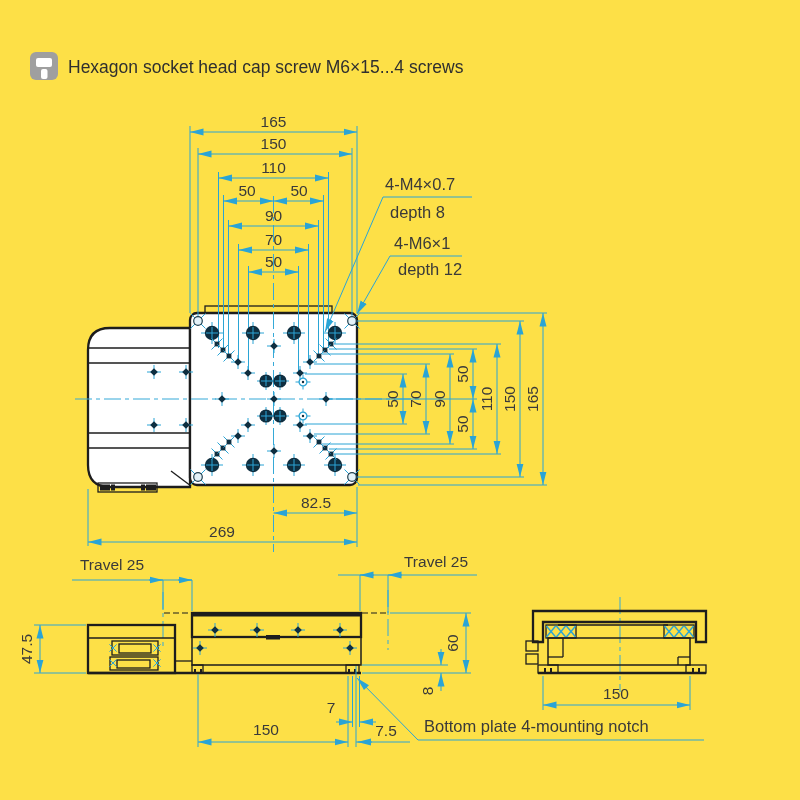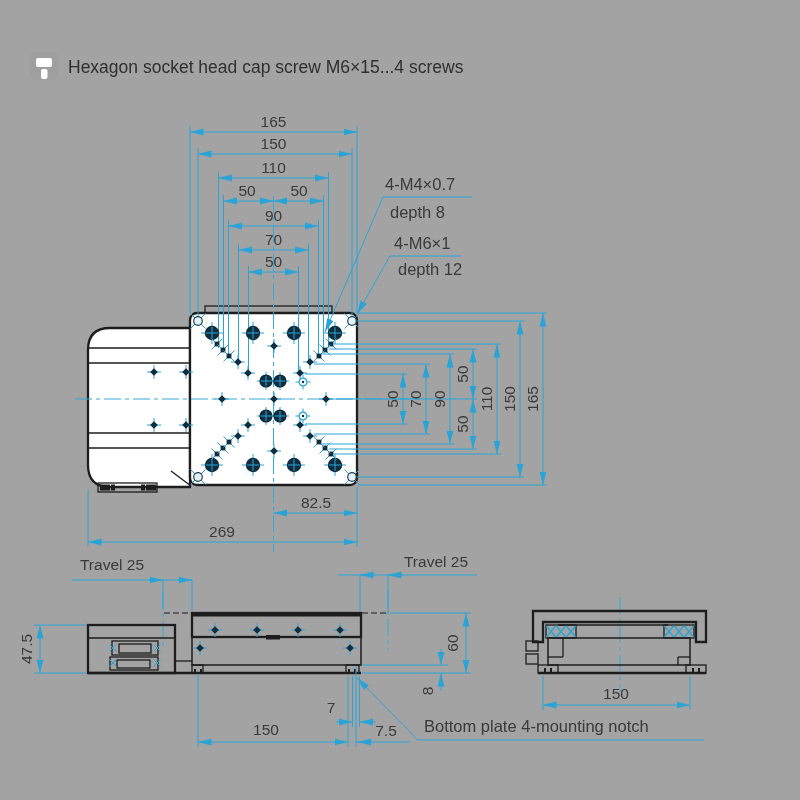--- a/index.html
+++ b/index.html
@@ -1,16 +1,16 @@
 <!DOCTYPE html>
 <html><head>
 <meta charset="utf-8">
 <style>
   html,body{margin:0;padding:0;background:#ffffff;}
-  .page{position:relative;width:800px;height:800px;background:#a3a3a3;overflow:hidden;}
+  .page{position:relative;width:800px;height:800px;background:#fde047;overflow:hidden;}
   svg{position:absolute;top:0;left:0;}
   .k1{stroke:#1d1d1d;stroke-width:1.3;fill:none}
   .k15{stroke:#1d1d1d;stroke-width:1.5;fill:none}
   .k2{stroke:#1d1d1d;stroke-width:2.3;fill:none}
   .kw{stroke:#1d1d1d;stroke-width:2.3;fill:#ffffff}
   .kf{fill:#1d1d1d;stroke:none}
   .c{stroke:#2aa4d6;stroke-width:1;fill:none}
   .cl{stroke:#35a9d8;stroke-width:1;fill:none;stroke-dasharray:17 4 4 4}
   .kd{stroke:#1d1d1d;stroke-width:1.2;fill:none;stroke-dasharray:6 3}
   .t{font:15.5px "Liberation Sans",sans-serif;fill:#3a3a3a;text-anchor:middle}

